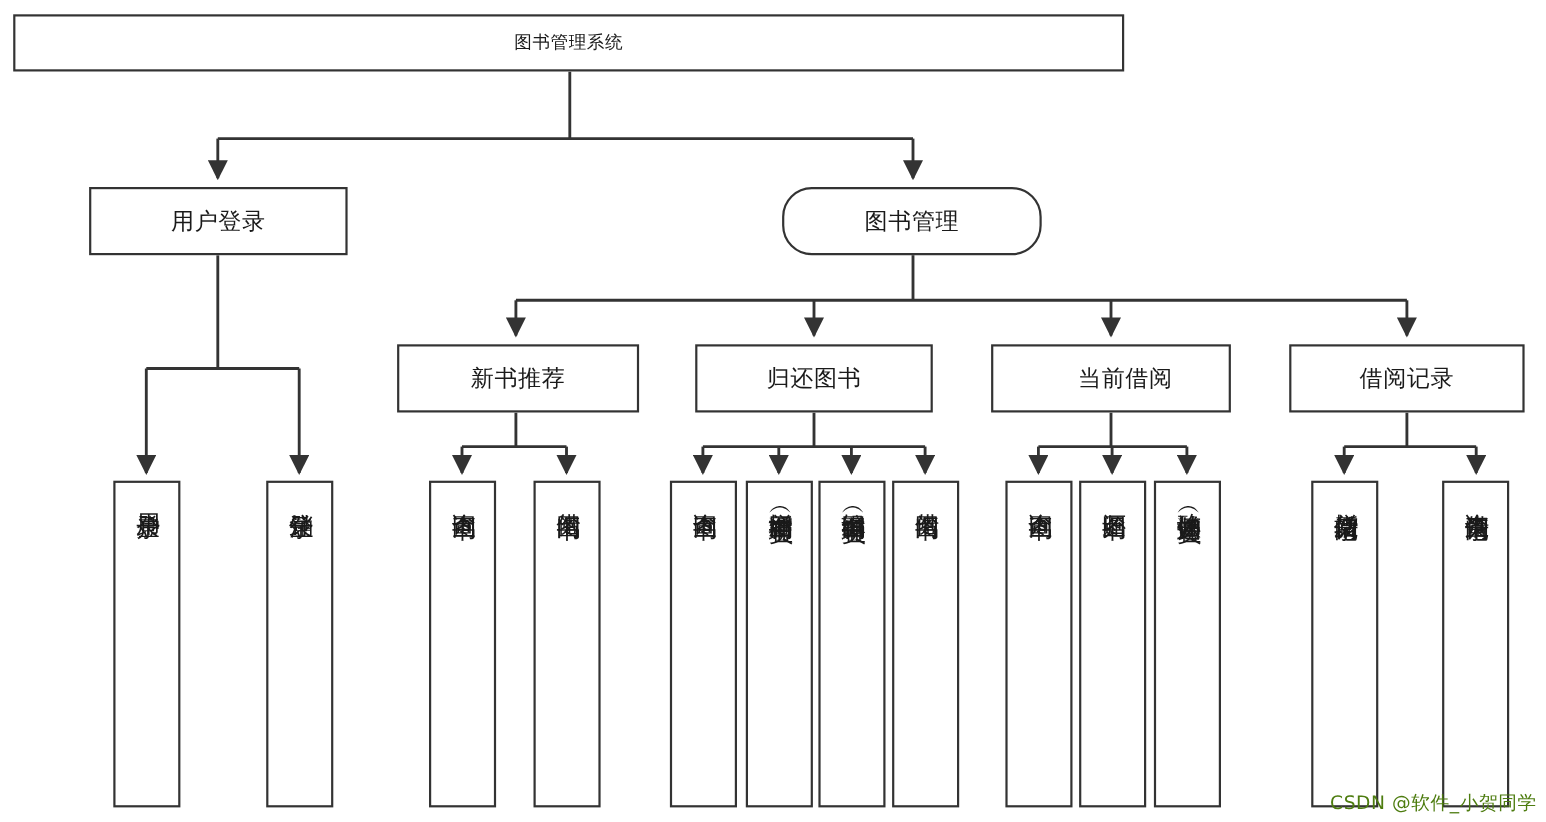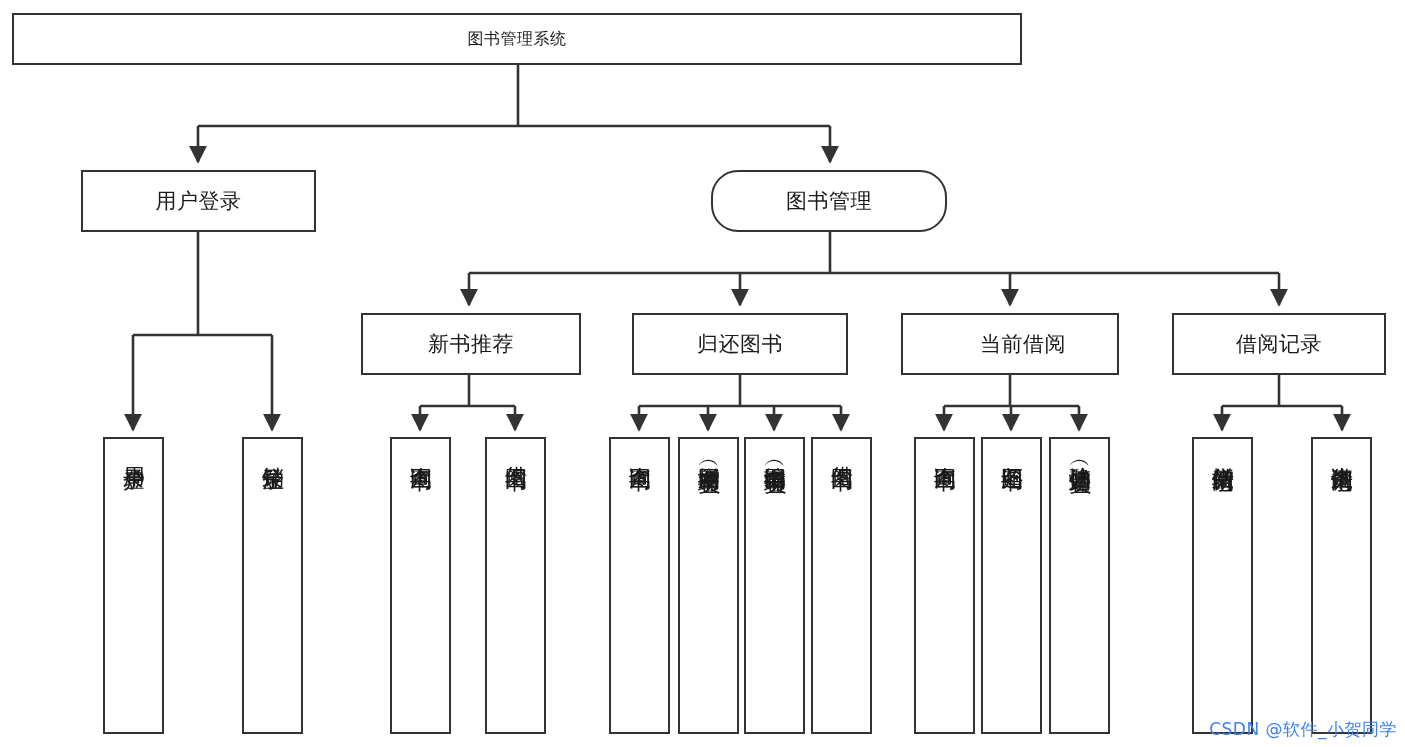--- a/index.html
+++ b/index.html
@@ -57,21 +57,21 @@
     text-orientation: upright;
     font-size: 22px;
     line-height: 1.22;
     letter-spacing: 1px;
   }
   #watermark {
     position: absolute;
     right: 8px;
     bottom: 6px;
     font-size: 17px;
-    color: #3b82f6;
+    color: #4d7c0f;
     letter-spacing: 0.5px;
     z-index: 5;
     white-space: nowrap;
     font-family: "DejaVu Sans", "Liberation Sans", sans-serif;
   }
 </style>
 </head>
 <body>
 
 <div id="diagram-root">

